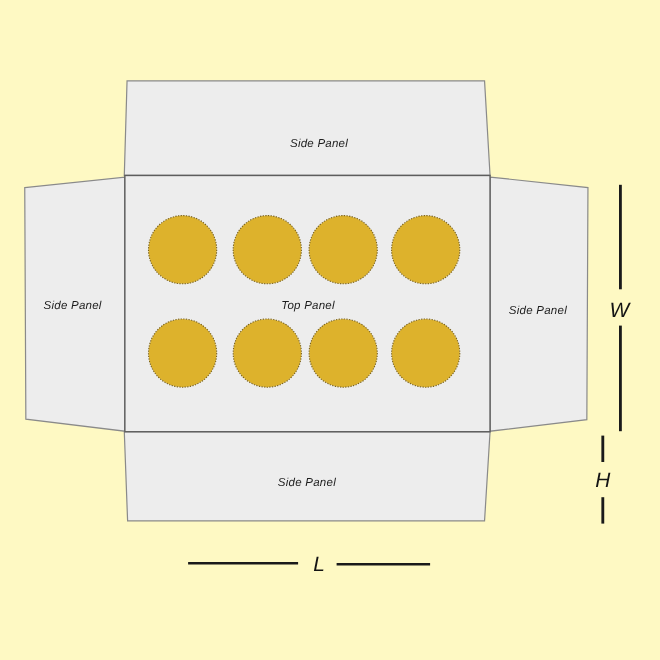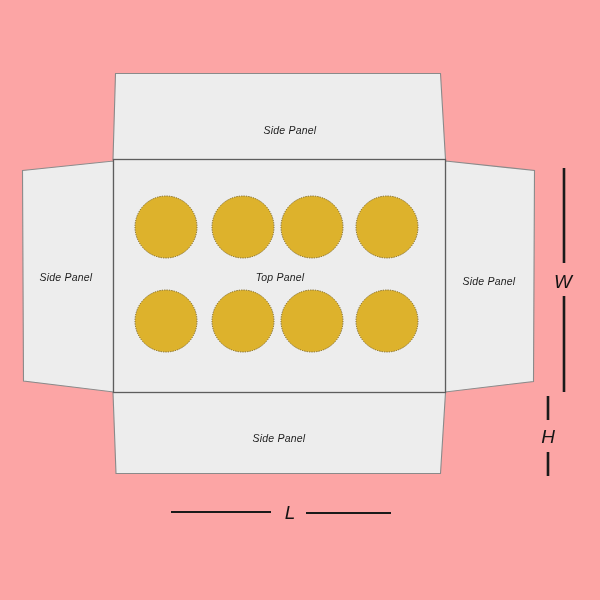--- a/index.html
+++ b/index.html
@@ -10,21 +10,21 @@
   body {
     width: 600px;
     height: 600px;
     font-family: "Liberation Sans", sans-serif;
     overflow: hidden;
   }
   #stage {
     position: relative;
     width: 600px;
     height: 600px;
-    background: #fca5a5;
+    background: #fef9c3;
   }
   #dieline {
     position: absolute;
     top: 0;
     left: 0;
     width: 600px;
     height: 600px;
     display: block;
   }
   .panel-label {

